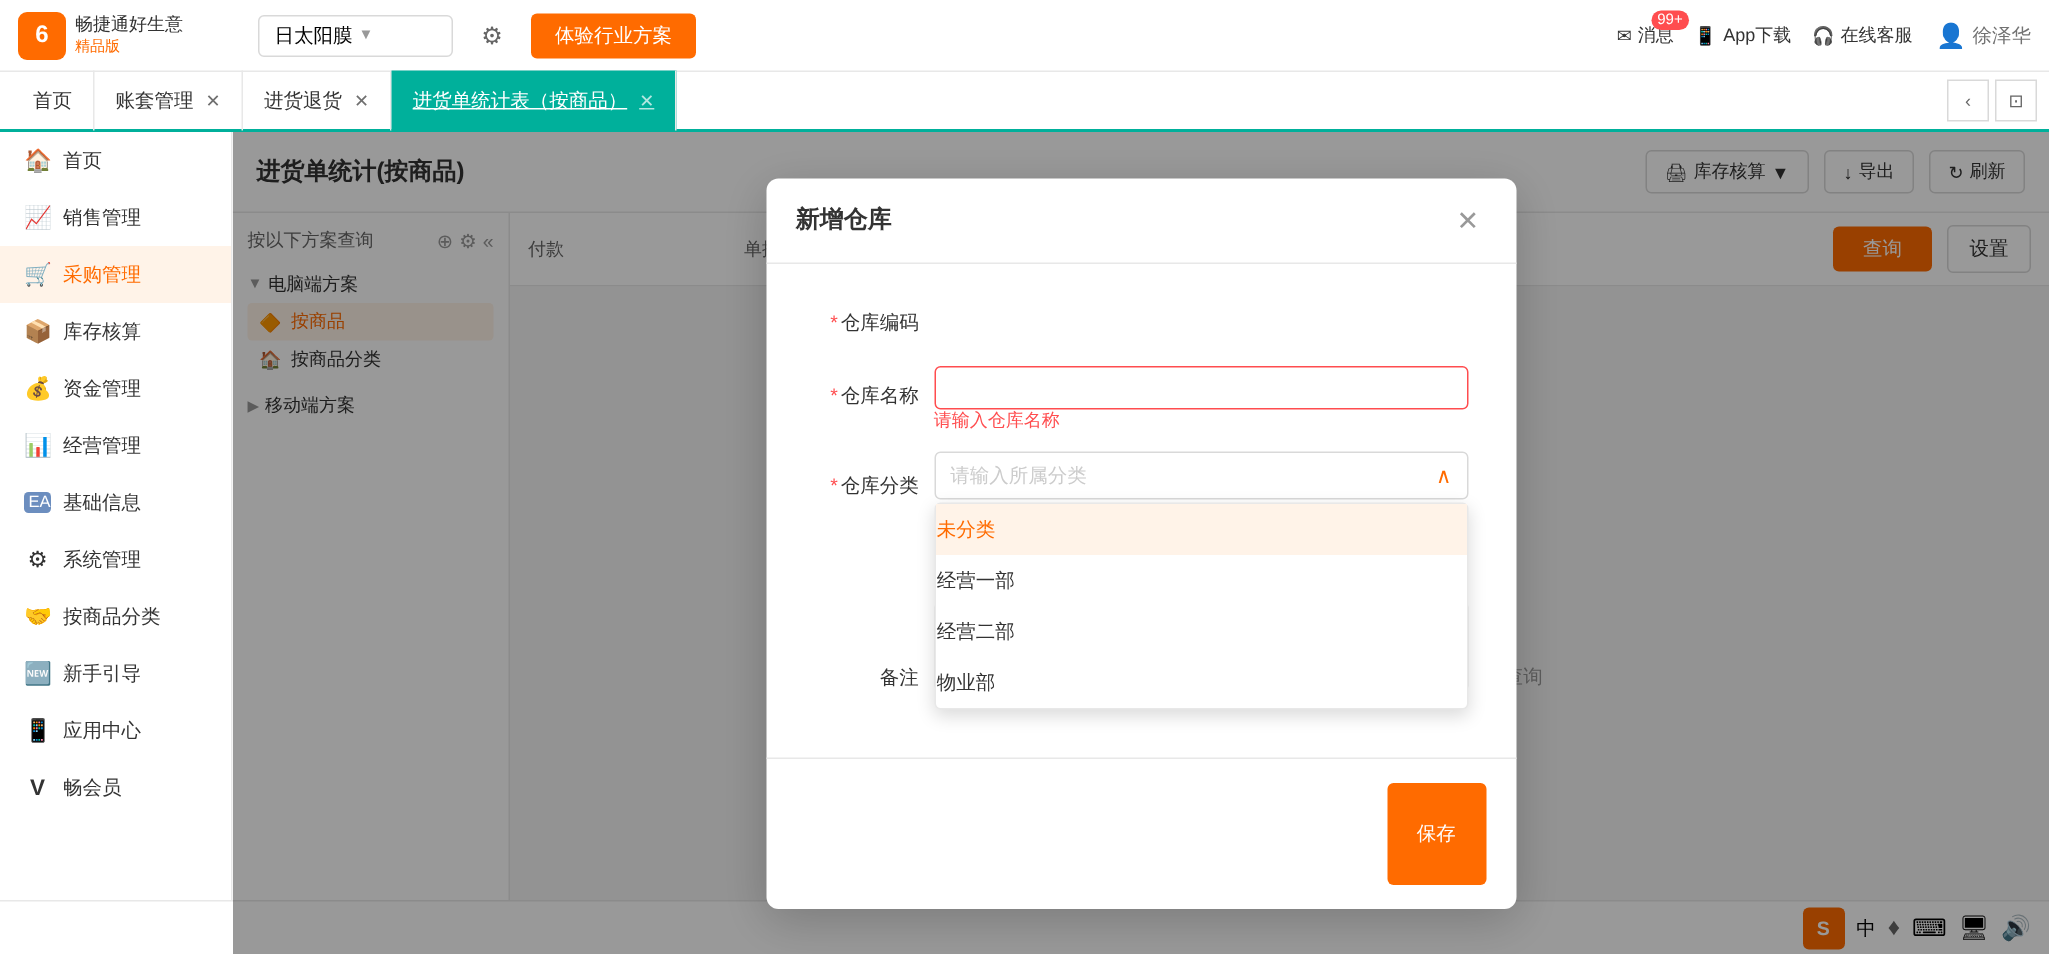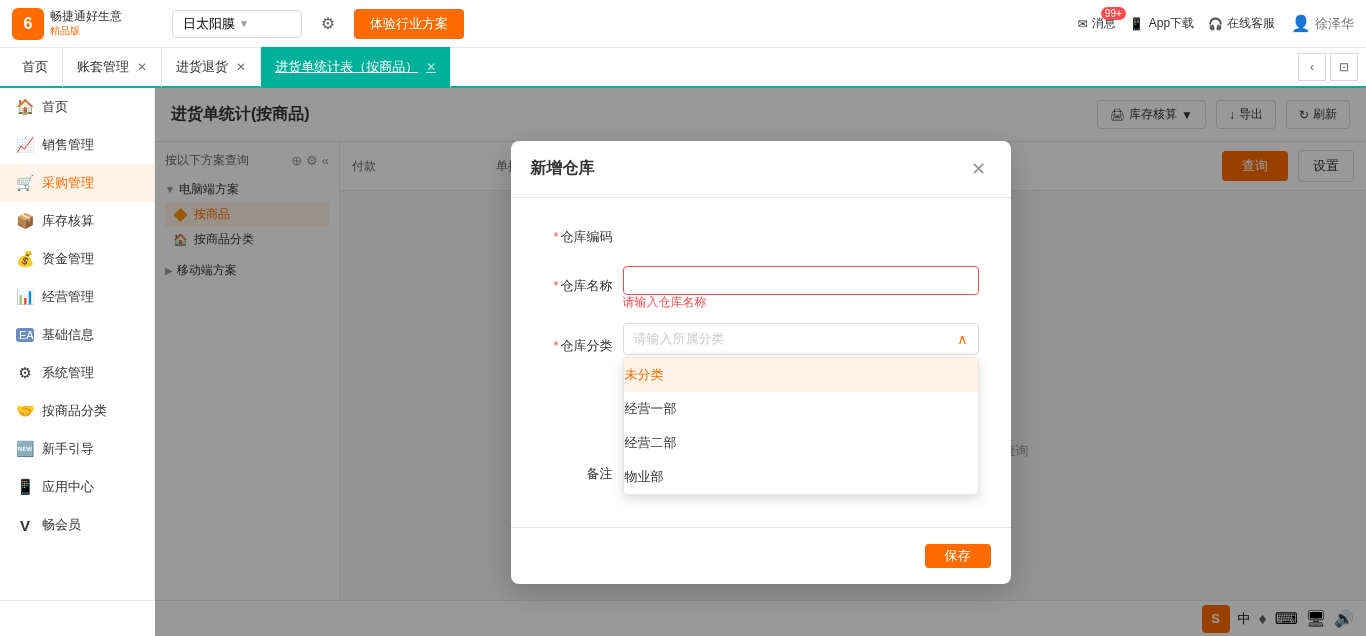--- a/index.html
+++ b/index.html
@@ -228,21 +228,21 @@
     }
     .dropdown-item.selected { background: #fff3e8; color: #ff6b00; }
 
     .form-textarea {
       flex: 1; border: 1px solid #d9d9d9; border-radius: 4px;
       padding: 6px 10px; font-size: 13px; outline: none;
       resize: vertical; min-height: 60px;
     }
     .save-btn {
       background: #ff6b00; color: #fff; border: none;
-      border-radius: 4px; padding: 3px 20px; cursor: pointer; font-size: 13px;
+      border-radius: 4px; padding: 25px 20px; cursor: pointer; font-size: 13px;
     }
 
     
     .bottom-bar {
       position: fixed; bottom: 0; left: 0; right: 0;
       height: 36px; background: #fff; border-top: 1px solid #e8e8e8;
       display: flex; align-items: center; justify-content: flex-end;
       padding: 0 12px; gap: 8px;
     }
     .s-logo {

